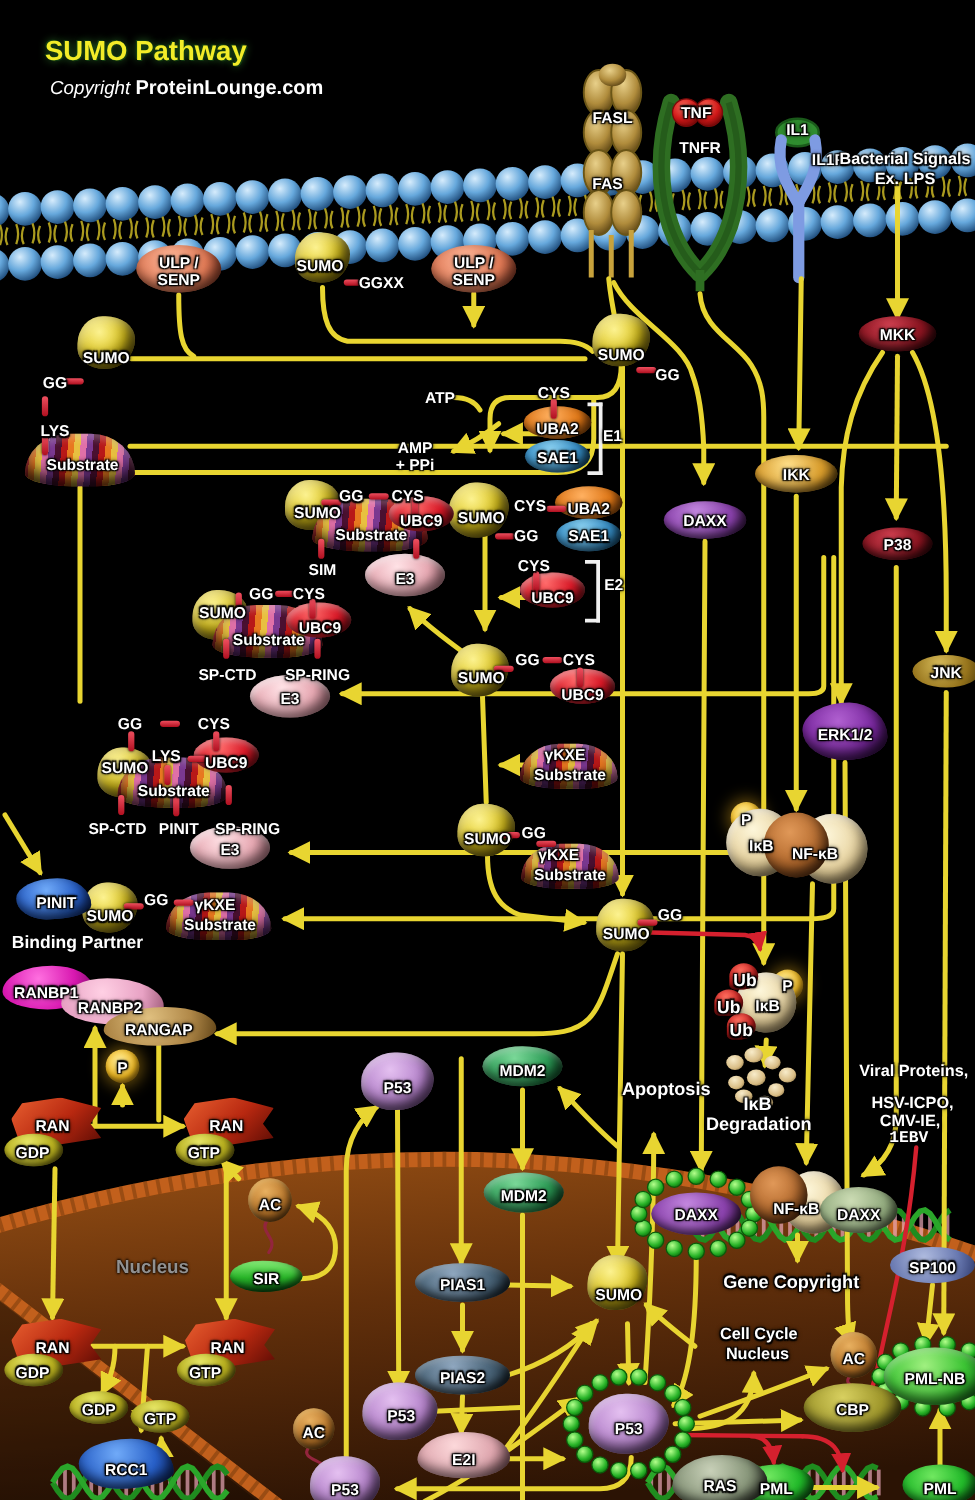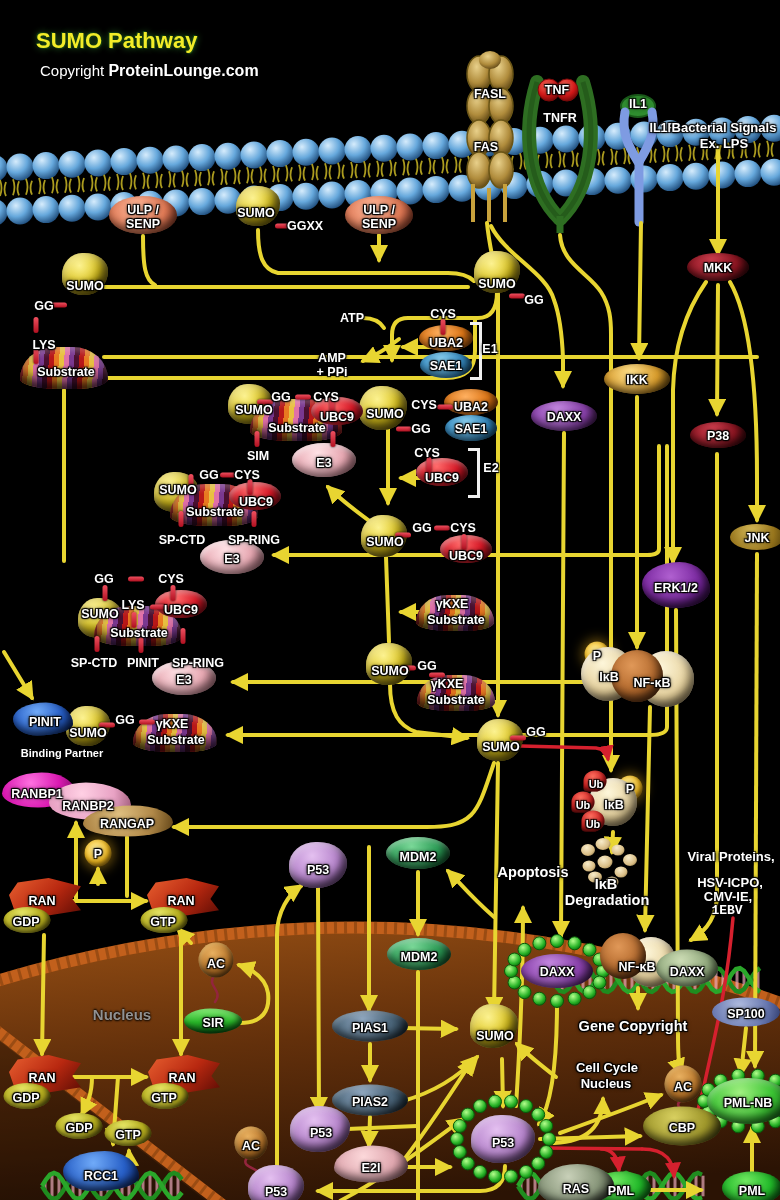--- a/index.html
+++ b/index.html
@@ -3,26 +3,26 @@
 <meta charset="utf-8">
 <style>
   html,body{margin:0;padding:0;background:#000;}
   .stage{position:relative;width:780px;height:1200px;background:#000;overflow:hidden;
          font-family:"Liberation Sans",sans-serif;margin-top:16px;}
   svg.canvas{position:absolute;left:0;top:0;z-index:5;}
   .title{position:absolute;left:36px;top:12px;z-index:40;font:bold 22px "Liberation Sans",sans-serif;
          color:#f2ec28;text-shadow:1px 1px 0 #123c10,-1px -1px 0 #123c10,0 0 7px #2f7a2c;}
   .copy{position:absolute;left:40px;top:46px;z-index:40;color:#fff;font-size:15px;
         text-shadow:1px 1px 2px #000;}
-  .copy .ital{}
+  .copy .ital{font-style:italic;}
   .copy .site{font-weight:bold;font-size:16px;}
   .lbl{position:absolute;transform:translate(-50%,-50%);font:bold 12.5px "Liberation Sans",sans-serif;
        color:#fff;white-space:nowrap;z-index:30;
        text-shadow:-1px -1px 1px #000,1px -1px 1px #000,-1px 1px 1px #000,1px 1px 1px #000,0 0 4px #000;}
-  .s14{font-size:14.5px}.s13{font-size:13px}.s11{font-size:11px}
+  .s14{font-size:14.5px}.s13{font-size:13px}.s11{font-size:14px}
   .nucl{font-size:15px;color:#919191;text-shadow:0 1px 2px #000,0 -1px 2px #000;}
   .blob{position:absolute;transform:translate(-50%,-50%);border-radius:50%;z-index:20;}
   .sumo{background:radial-gradient(circle at 38% 30%,#fcf290,#ddc51e 50%,#8a7408 82%,#4a3d04);
         border-radius:46% 54% 52% 48%/55% 45% 60% 40%;
         box-shadow:inset -5px -7px 12px #000a,inset 3px 4px 8px #fff5;}
   .sub{background:repeating-linear-gradient(95deg,#b81818 0 5px,#e87820 5px 10px,#e8c040 10px 15px,#e070a8 15px 20px,#7a3890 20px 25px,#4a1030 25px 30px);
        border-radius:50% 50% 46% 54%/95% 95% 30% 30%;
        box-shadow:inset 0 -8px 12px #000c,inset 0 4px 6px #fff4;}
   .ubc9{background:radial-gradient(circle at 40% 30%,#ff6a6a,#d81a28 55%,#6a0610);box-shadow:inset -3px -4px 8px #0009,inset 2px 3px 5px #fff6;}
   .uba2{background:radial-gradient(circle at 40% 30%,#ffb060,#e07818 60%,#7a3a04);box-shadow:inset -3px -4px 8px #0009;}

